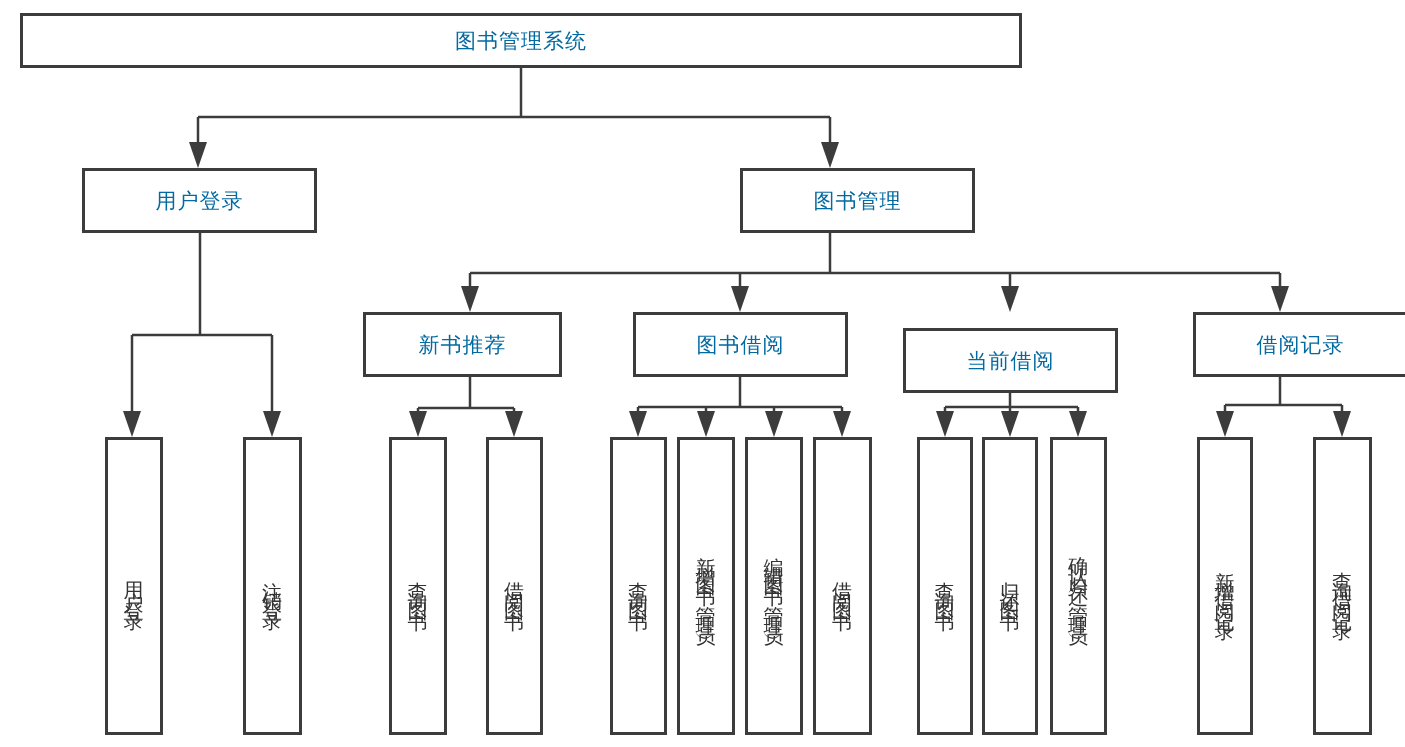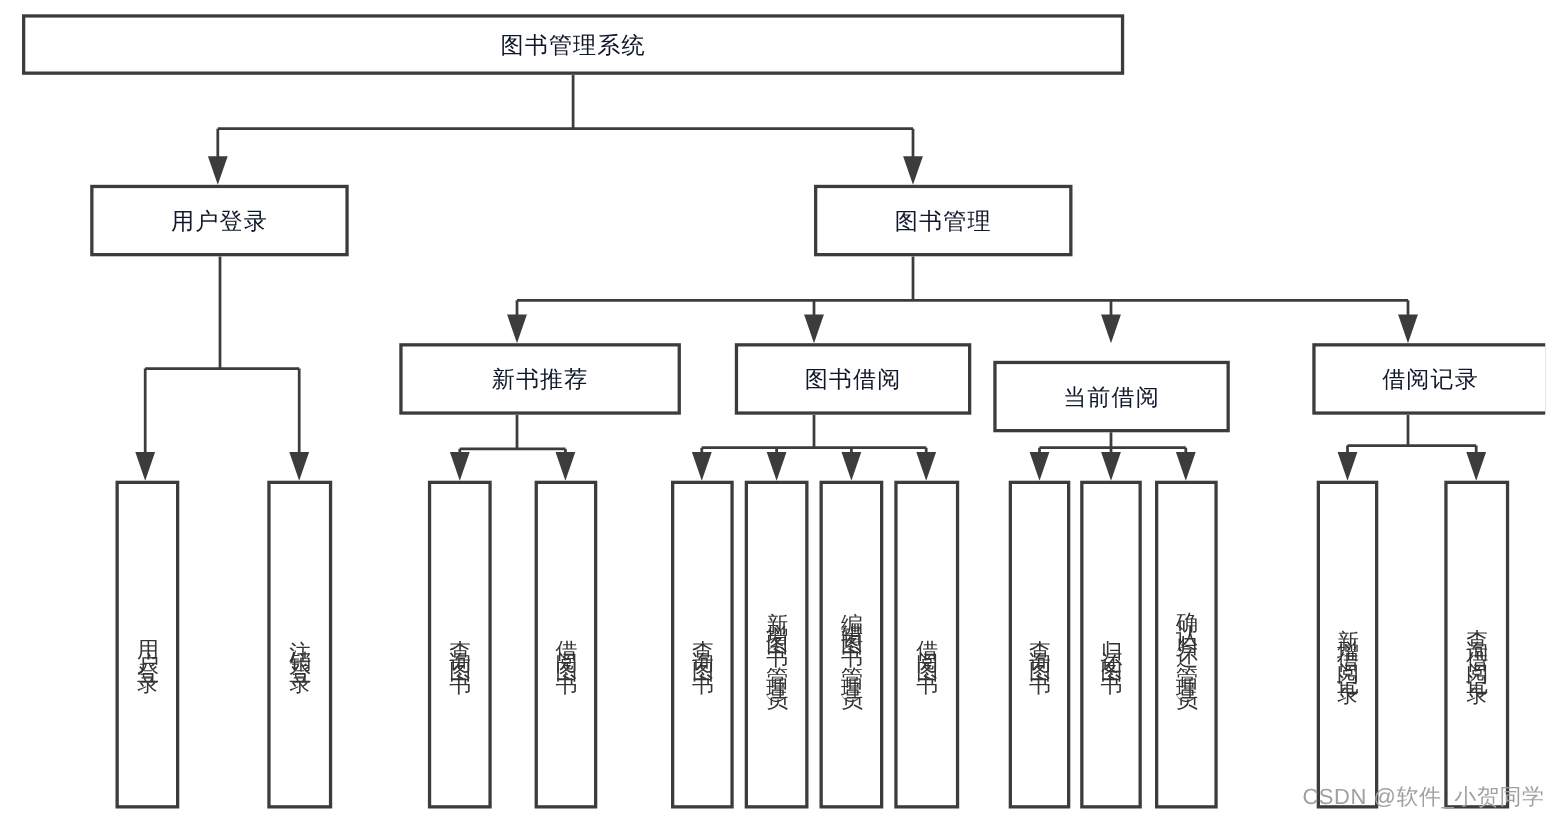--- a/index.html
+++ b/index.html
@@ -24,21 +24,21 @@
     border: 3px solid #3c3c3c;
     display: flex;
     align-items: center;
     justify-content: center;
     z-index: 2;
     color: #333333;
   }
   .box.h span {
     font-size: 21px;
     letter-spacing: 1px;
-    color: #0f172a;
+    color: #0369a1;
     white-space: nowrap;
   }
   .box.v span {
     writing-mode: vertical-rl;
     text-orientation: mixed;
     font-size: 20px;
     letter-spacing: 10px;
     color: #333333;
     line-height: 1;
   }
@@ -114,24 +114,24 @@
   <div id="nodes-layer">
       <div class="box h" style="left: 20px; top: 13px; width: 1002px; height: 55px;">
         <span>图书管理系统</span>
       </div>
       <div class="box h" style="left: 82px; top: 168px; width: 235px; height: 65px;">
         <span>用户登录</span>
       </div>
       <div class="box h" style="left: 712px; top: 168px; width: 235px; height: 65px; margin-left: 28px;">
         <span>图书管理</span>
       </div>
-      <div class="box h" style="left: 363px; top: 312px; width: 256px; height: 65px;">
+      <div class="box h" style="left: 363px; top: 312px; width: 199px; height: 65px;">
         <span>新书推荐</span>
       </div>
-      <div class="box h" style="left: 668px; top: 312px; width: 215px; height: 65px;">
+      <div class="box h" style="left: 633px; top: 312px; width: 215px; height: 65px;">
         <span>图书借阅</span>
       </div>
       <div class="box h" style="left: 903px; top: 328px; width: 215px; height: 65px;">
         <span>当前借阅</span>
       </div>
       <div class="box h" style="left: 1173px; top: 312px; width: 215px; height: 65px; margin-left: 20px;">
         <span>借阅记录</span>
       </div>
       <div class="box v" style="left: 105px; top: 437px; width: 58px; height: 298px;">
         <span>用户登录</span>
@@ -166,14 +166,13 @@
       <div class="box v" style="left: 1050px; top: 437px; width: 57px; height: 298px;">
         <span>确认归还（管理员）</span>
       </div>
       <div class="box v" style="left: 1197px; top: 437px; width: 56px; height: 298px;">
         <span>新增借阅记录</span>
       </div>
       <div class="box v" style="left: 1313px; top: 437px; width: 59px; height: 298px;">
         <span>查询借阅记录</span>
       </div>
     </div>
-  <div id="watermark">CSDN @软件_小贺同学</div>
 </div>
 
 </body></html>

